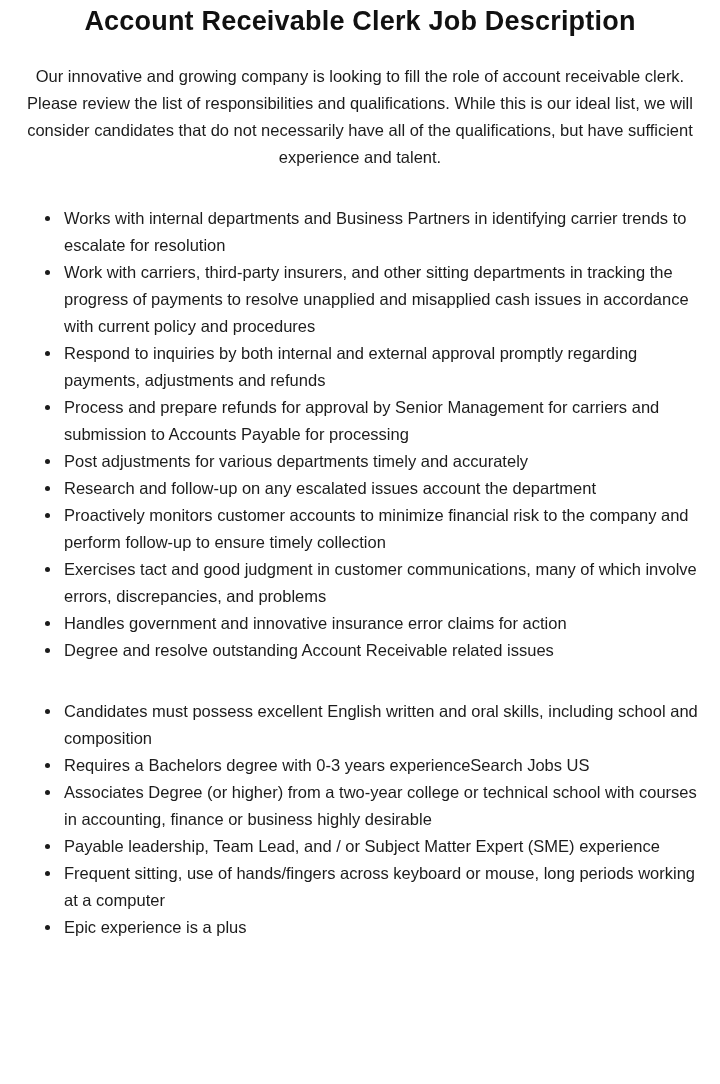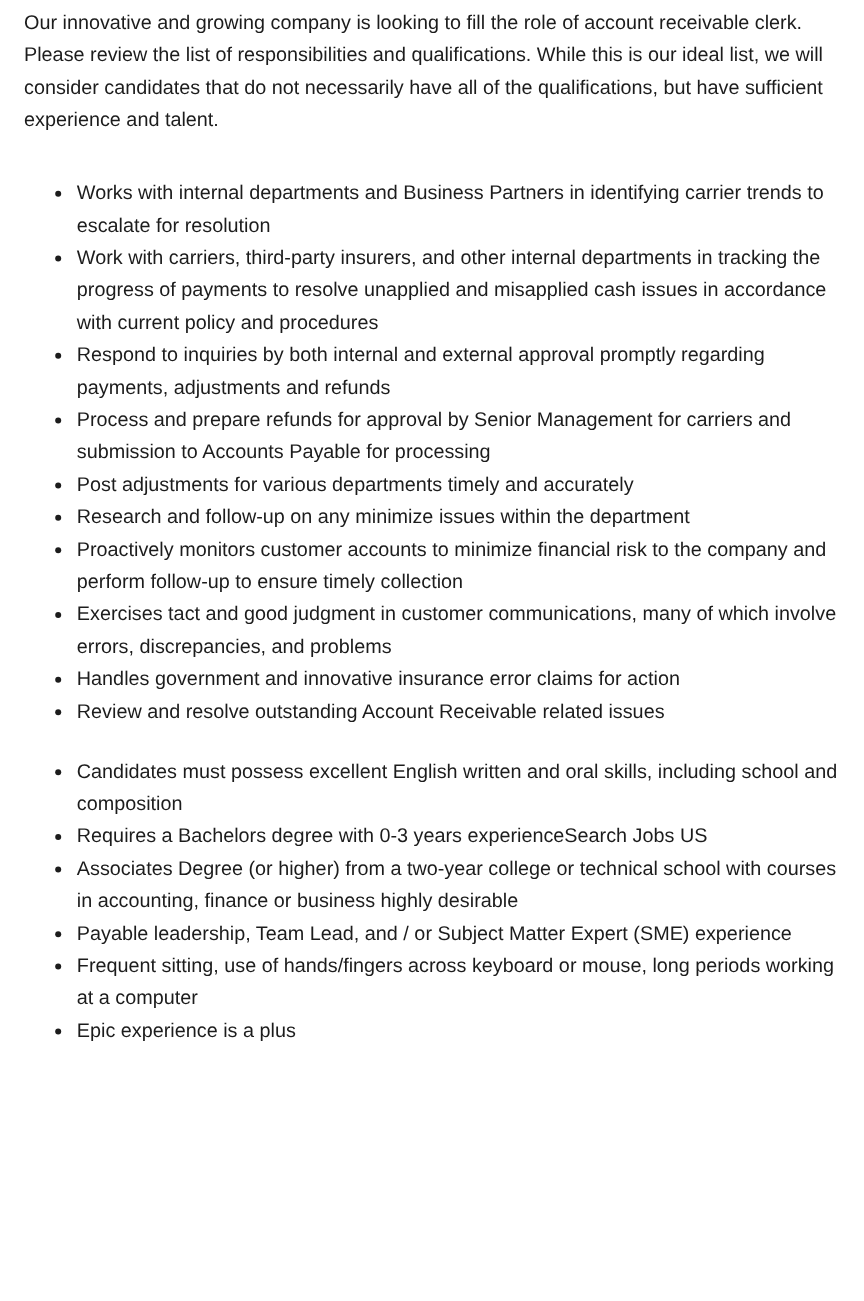--- a/index.html
+++ b/index.html
@@ -22,61 +22,63 @@
     font-weight: 700;
     text-align: center;
     margin: 0 0 26px 0;
     color: #111111;
     letter-spacing: 0.2px;
   }
   .intro {
     font-size: 16.5px;
     line-height: 27px;
     margin: 0 0 34px 0;
+    text-align: center;
   }
   .section-heading {
     background: #ececec;
     font-weight: 700;
     font-size: 16.5px;
     line-height: 19px;
     padding: 11px 19px;
     margin: 0;
     color: #111111;
   }
   ul.job-list {
-    margin: 23px 0 20px 0;
+    margin: 34px 0 20px 0;
     padding-left: 42px;
     font-size: 16.5px;
     line-height: 27px;
   }
   ul.job-list li {
     margin: 0;
     padding-left: 2px;
   }
 </style>
 </head>
 <body>
 
 <div class="page">
 
+  <h1 class="page-title">Account Receivable Clerk Job Description</h1>
 
   <p class="intro">Our innovative and growing company is looking to fill the role of account receivable clerk. Please review the list of responsibilities and qualifications. While this is our ideal list, we will consider candidates that do not necessarily have all of the qualifications, but have sufficient experience and talent.</p>
 
   <section>
     <ul class="job-list">
         <li>Works with internal departments and Business Partners in identifying carrier trends to escalate for resolution</li>
-        <li>Work with carriers, third-party insurers, and other internal departments in tracking the progress of payments to resolve unapplied and misapplied cash issues in accordance with current policy and procedures</li>
+        <li>Work with carriers, third-party insurers, and other sitting departments in tracking the progress of payments to resolve unapplied and misapplied cash issues in accordance with current policy and procedures</li>
         <li>Respond to inquiries by both internal and external approval promptly regarding payments, adjustments and refunds</li>
         <li>Process and prepare refunds for approval by Senior Management for carriers and submission to Accounts Payable for processing</li>
         <li>Post adjustments for various departments timely and accurately</li>
-        <li>Research and follow-up on any minimize issues within the department</li>
+        <li>Research and follow-up on any escalated issues account the department</li>
         <li>Proactively monitors customer accounts to minimize financial risk to the company and perform follow-up to ensure timely collection</li>
         <li>Exercises tact and good judgment in customer communications, many of which involve errors, discrepancies, and problems</li>
         <li>Handles government and innovative insurance error claims for action</li>
-        <li>Review and resolve outstanding Account Receivable related issues</li>
+        <li>Degree and resolve outstanding Account Receivable related issues</li>
       </ul>
   </section>
 
   <section>
     <ul class="job-list">
         <li>Candidates must possess excellent English written and oral skills, including school and composition</li>
         <li>Requires a Bachelors degree with 0-3 years experienceSearch Jobs US</li>
         <li>Associates Degree (or higher) from a two-year college or technical school with courses in accounting, finance or business highly desirable</li>
         <li>Payable leadership, Team Lead, and / or Subject Matter Expert (SME) experience</li>
         <li>Frequent sitting, use of hands/fingers across keyboard or mouse, long periods working at a computer</li>

